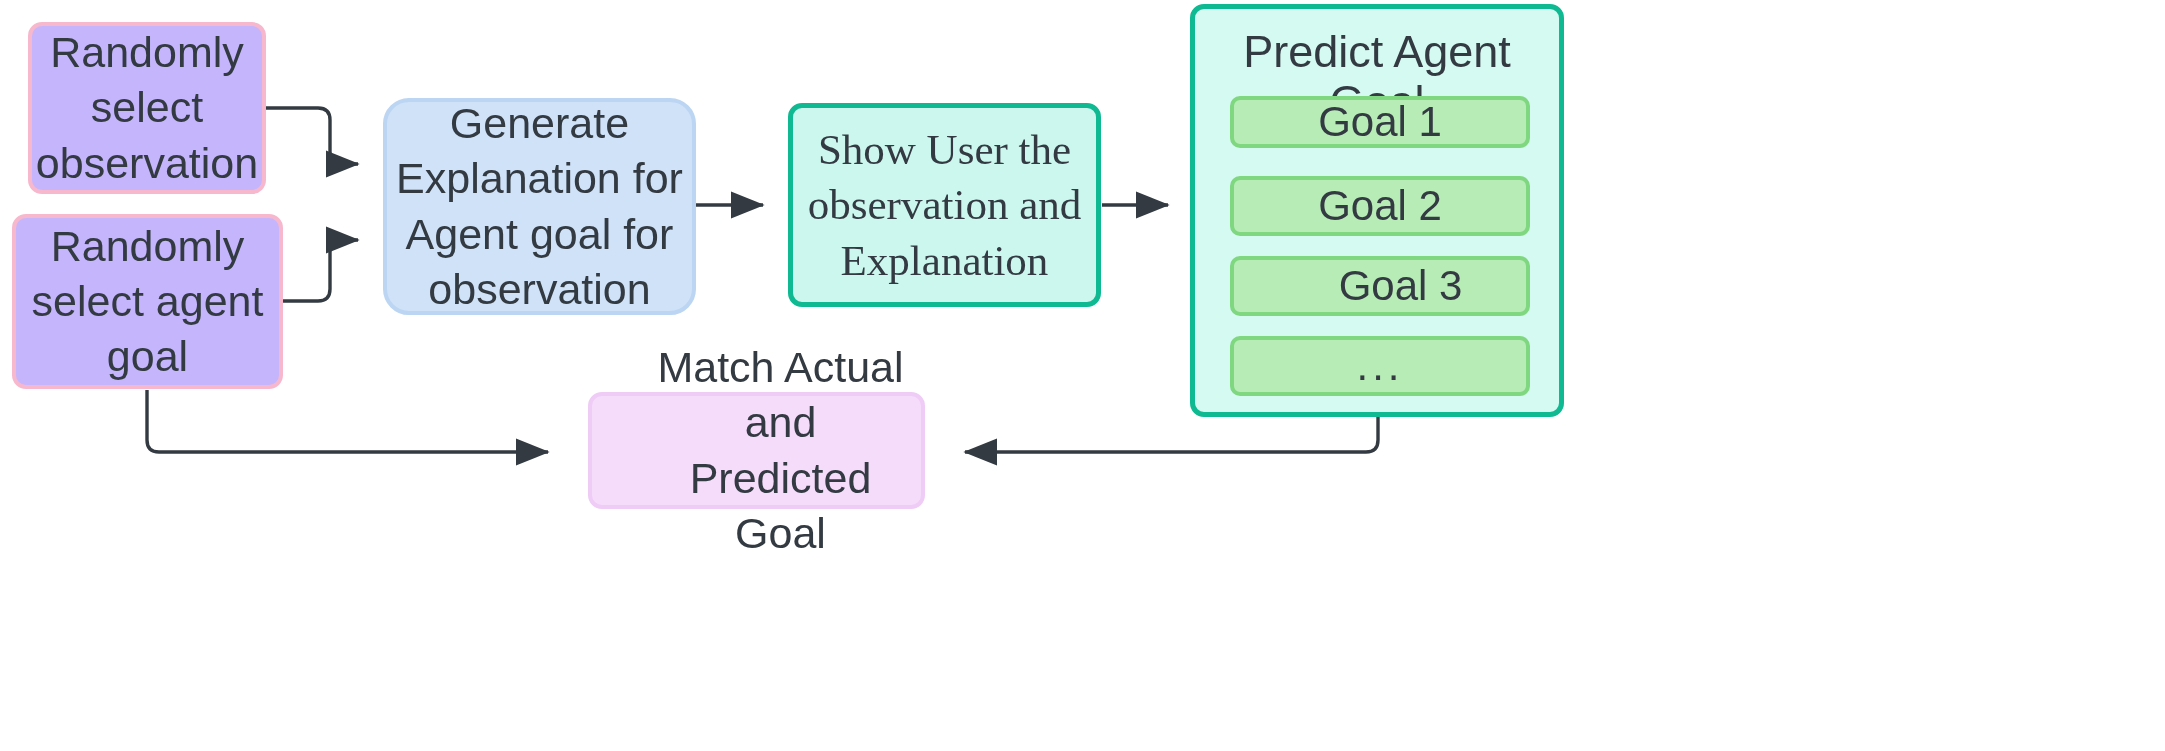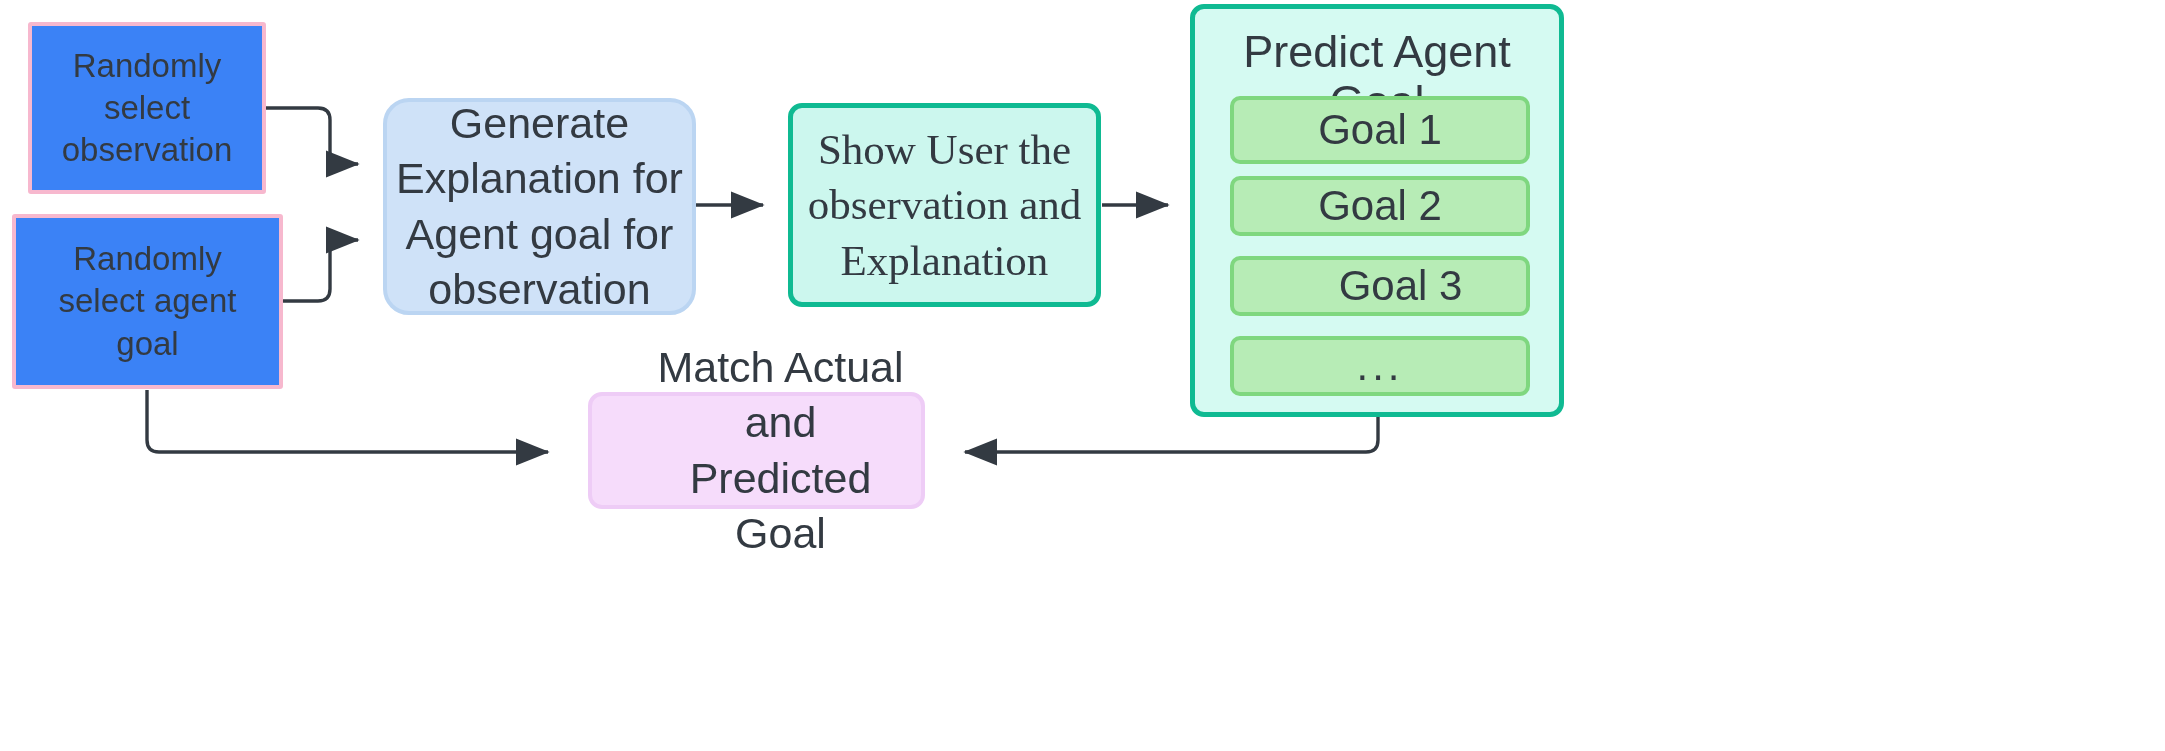--- a/index.html
+++ b/index.html
@@ -27,24 +27,24 @@
     box-sizing: border-box;
     display: flex;
     align-items: center;
     justify-content: center;
     text-align: center;
     color: #333a42;
     line-height: 1.28;
     white-space: pre-line;
   }
   .node-pink {
-    background: #3b82f6;
+    background: #c4b5fd;
     border: 4px solid #f7b8ce;
-    border-radius: 3px;
-    font-size: 33px;
+    border-radius: 14px;
+    font-size: 43px;
   }
   .node-blue {
     background: #cfe2f8;
     border: 4px solid #bbd5f2;
     border-radius: 26px;
     font-size: 43px;
   }
   .node-teal {
     background: #ccf7ee;
     border: 5px solid #0fba92;
@@ -128,21 +128,21 @@
 Agent goal for
 observation</div>
 
   <div class="node node-teal" style="left:788px; top:103px; width:313px; height:204px;font-family:Liberation Serif, serif;">Show User the
 observation and
 Explanation</div>
 
   <div class="group-green" style="left:1190px; top:4px; width:374px; height:413px;">
     <div class="group-title" style="top:18px;">Predict Agent Goal</div>
 
-    <div class="goal-item" style="left:35px; top:87px; width:300px; height:68px;">
+    <div class="goal-item" style="left:35px; top:87px; width:300px; height:52px;">
       <span>Goal 1</span>
     </div>
     <div class="goal-item" style="left:35px; top:167px; width:300px; height:60px;align-items:center;">
       <span>Goal 2</span>
     </div>
     <div class="goal-item" style="left:35px; top:247px; width:300px; height:60px;padding-left:41px;">
       <span>Goal 3</span>
     </div>
     <div class="goal-item" style="left:35px; top:327px; width:300px; height:60px;">
       <span class="goal-dots">...</span>

